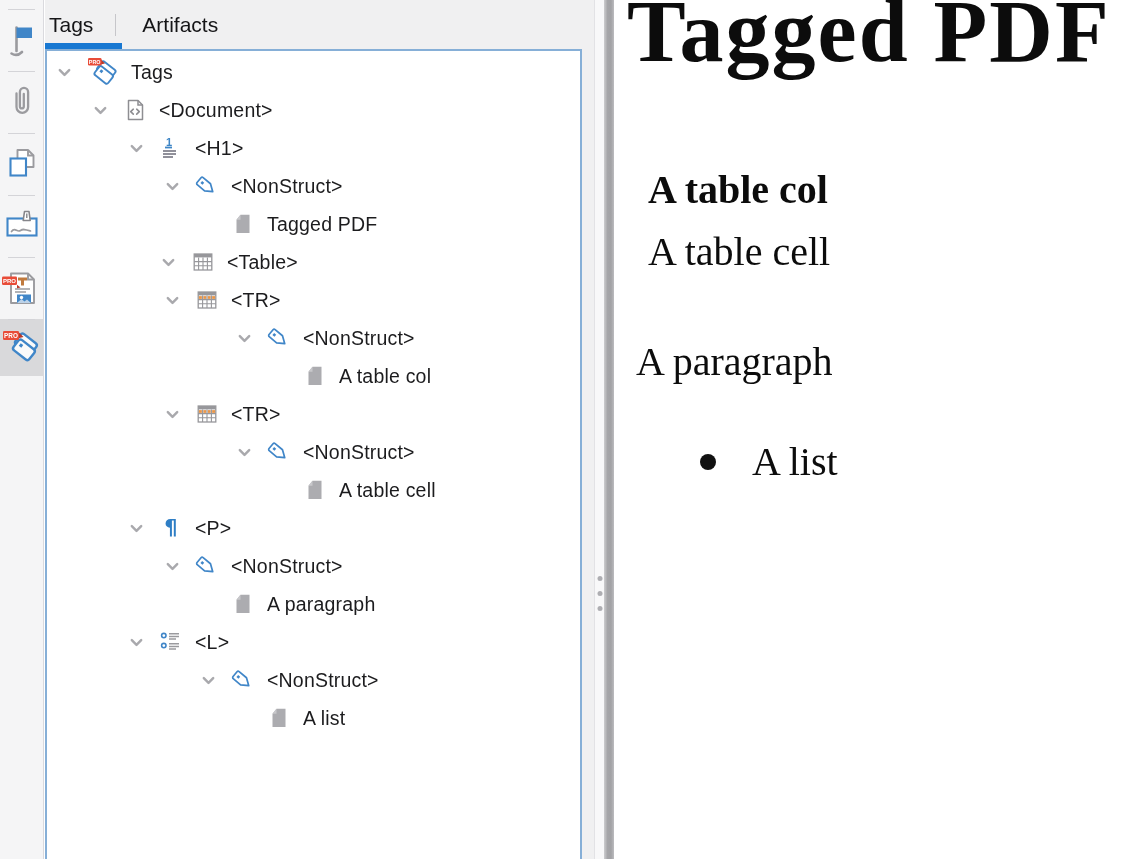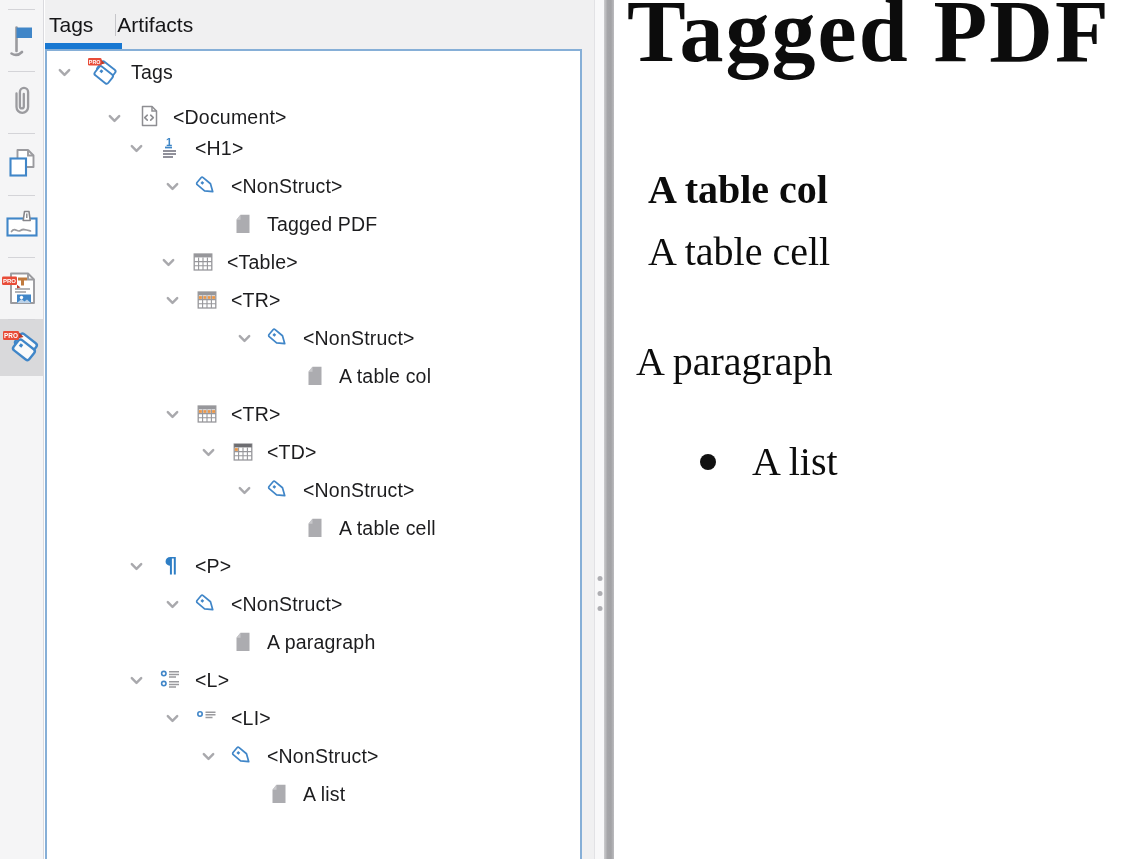--- a/index.html
+++ b/index.html
@@ -13,21 +13,21 @@
   .sb-item{position:relative;height:62px;display:flex;align-items:center;justify-content:center;}
   .sb-item::before{content:'';position:absolute;top:0;left:8px;right:8px;height:1px;background:#d4d4d8;}
   .sb-item.sel{background:#d9d9db;height:57px;}
   .sb-item svg{overflow:visible;}
 
   
   .panel{position:absolute;left:45px;top:0;width:549px;height:100%;background:#f0f0f1;}
   .tabbar{position:relative;height:49px;display:flex;align-items:center;padding-left:4px;}
   .tab{font-size:21px;color:#151517;cursor:default;white-space:nowrap;}
   .tab-sep{width:1px;height:22px;background:#c6c6ca;margin:0 0 0 22px;}
-  .tab.artifacts{margin-left:1px;text-align:right;}
+  .tab.artifacts{margin-left:26px;text-align:right;}
   .underline{position:absolute;left:0;bottom:0;width:77px;height:6px;background:var(--accent,#1878d2);}
 
   .treebox{position:absolute;left:0;top:49px;width:537px;height:calc(100% - 45px);
            background:#fff;border:2px solid #86afd7;box-sizing:border-box;
            overflow:hidden;padding-top:2px;}
   .row{display:flex;align-items:center;height:38px;}
   .chev{width:22px;height:22px;flex:none;display:flex;align-items:center;justify-content:center;}
   .ticon{height:26px;min-width:24px;flex:none;margin-left:12px;display:flex;align-items:center;justify-content:center;overflow:visible;}
   .tlabel{margin-left:12px;font-size:19.5px;color:#1c1c1e;white-space:nowrap;letter-spacing:.2px;}
 
@@ -145,21 +145,21 @@
             </g>
             <path d="M13.5 1 l4.5 4.5 -4.5 1 z" fill="#b8392a"></path>
             <g transform="translate(1,0)">
               <rect x="0" y="0" width="13.5" height="7.6" rx="1.3" fill="#e84c38"></rect>
               <text x="6.7" y="5.8" text-anchor="middle" font-size="5.4" font-weight="bold" fill="#fff" font-family="Liberation Sans,sans-serif">PRO</text>
             </g>
           </svg>
         </span>
     <span class="tlabel">Tags</span>
   </div>
-      <div class="row" style="padding-left: 56px; align-items: flex-end;">
+      <div class="row" style="padding-left: 42px;">
     <span class="chev">
           <svg width="15" height="15" viewBox="0 0 16 16">
             <path d="M3 5.5 L8 10.5 L13 5.5" fill="none" stroke="#a9a9ad" stroke-width="2.6" stroke-linecap="round" stroke-linejoin="round"></path>
           </svg>
         </span>
     <span class="ticon">
           <svg width="24" height="24" viewBox="0 0 24 24">
             <path d="M5.5 2.5 h9.5 l4.5 4.5 v14.5 h-14 z" fill="#fff" stroke="#8e8e92" stroke-width="1.5" stroke-linejoin="round"></path>
             <path d="M15 2.5 v4.5 h4.5" fill="none" stroke="#8e8e92" stroke-width="1.5"></path>
             <path d="M10.3 11.2 l-2.6 2.5 2.6 2.5 M13.7 11.2 l2.6 2.5 -2.6 2.5" fill="none" stroke="#8e8e92" stroke-width="1.6" stroke-linecap="round" stroke-linejoin="round"></path>
@@ -280,36 +280,20 @@
             <rect x="3.2" y="4" width="17.6" height="3.4" fill="#97979b"></rect>
             <rect x="3.9" y="8.1" width="3" height="2.8" fill="#e8964a"></rect>
             <rect x="8.3" y="8.1" width="3" height="2.8" fill="#e8964a"></rect>
             <rect x="12.7" y="8.1" width="3" height="2.8" fill="#e8964a"></rect>
             <rect x="17.1" y="8.1" width="3" height="2.8" fill="#e8964a"></rect>
             <path d="M3.2 11.6 h17.6 M3.2 15.8 h17.6 M7.6 7.4 V20 M12 7.4 V20 M16.4 7.4 V20" stroke="#97979b" stroke-width="1.1" fill="none"></path>
           </svg>
         </span>
     <span class="tlabel">&lt;TR&gt;</span>
   </div>
-      <div class="row" style="padding-left: 150px;">
-    <span class="chev">
-          <svg width="15" height="15" viewBox="0 0 16 16">
-            <path d="M3 5.5 L8 10.5 L13 5.5" fill="none" stroke="#a9a9ad" stroke-width="2.6" stroke-linecap="round" stroke-linejoin="round"></path>
-          </svg>
-        </span>
-    <span class="ticon">
-          <svg width="24" height="24" viewBox="0 0 24 24">
-            <rect x="3.2" y="4" width="17.6" height="16" fill="#fff" stroke="#97979b" stroke-width="1.3"></rect>
-            <rect x="3.2" y="4" width="17.6" height="3.4" fill="#6e6e72"></rect>
-            <rect x="3.9" y="8.1" width="3" height="2.8" fill="#e8964a"></rect>
-            <path d="M3.2 11.6 h17.6 M3.2 15.8 h17.6 M7.6 7.4 V20 M12 7.4 V20 M16.4 7.4 V20" stroke="#97979b" stroke-width="1.1" fill="none"></path>
-          </svg>
-        </span>
-    <span class="tlabel">&lt;TD&gt;</span>
-  </div>
       <div class="row" style="padding-left: 186px;">
     <span class="chev">
           <svg width="15" height="15" viewBox="0 0 16 16">
             <path d="M3 5.5 L8 10.5 L13 5.5" fill="none" stroke="#a9a9ad" stroke-width="2.6" stroke-linecap="round" stroke-linejoin="round"></path>
           </svg>
         </span>
     <span class="ticon">
           <svg width="24" height="24" viewBox="0 0 24 24">
             <g transform="rotate(40 11 12)">
               <path d="M3.4 7.4 H13 L19.8 12 L13 16.6 H3.4 A1.5 1.5 0 0 1 1.9 15.1 V8.9 A1.5 1.5 0 0 1 3.4 7.4 Z" fill="#fff" stroke="#4086c8" stroke-width="1.7" stroke-linejoin="round"></path>
@@ -377,34 +361,20 @@
     <span class="ticon">
           <svg width="24" height="24" viewBox="0 0 24 24">
             <g stroke="#4086c8" stroke-width="1.6" fill="none">
               <circle cx="4.8" cy="5.6" r="2.2"></circle>
               <circle cx="4.8" cy="15.6" r="2.2"></circle>
             </g>
             <path d="M10 3.8 h10 M10 6.4 h10 M10 9 h7 M10 13.8 h10 M10 16.4 h10 M10 19 h7" stroke="#9a9a9e" stroke-width="1.5"></path>
           </svg>
         </span>
     <span class="tlabel">&lt;L&gt;</span>
-  </div>
-      <div class="row" style="padding-left: 114px;">
-    <span class="chev">
-          <svg width="15" height="15" viewBox="0 0 16 16">
-            <path d="M3 5.5 L8 10.5 L13 5.5" fill="none" stroke="#a9a9ad" stroke-width="2.6" stroke-linecap="round" stroke-linejoin="round"></path>
-          </svg>
-        </span>
-    <span class="ticon">
-          <svg width="24" height="24" viewBox="0 0 24 24">
-            <circle cx="5" cy="8" r="2.2" stroke="#4086c8" stroke-width="1.6" fill="none"></circle>
-            <path d="M10.5 6.2 h10 M10.5 8.8 h10 M10.5 11.4 h7" stroke="#9a9a9e" stroke-width="1.5"></path>
-          </svg>
-        </span>
-    <span class="tlabel">&lt;LI&gt;</span>
   </div>
       <div class="row" style="padding-left: 150px;">
     <span class="chev">
           <svg width="15" height="15" viewBox="0 0 16 16">
             <path d="M3 5.5 L8 10.5 L13 5.5" fill="none" stroke="#a9a9ad" stroke-width="2.6" stroke-linecap="round" stroke-linejoin="round"></path>
           </svg>
         </span>
     <span class="ticon">
           <svg width="24" height="24" viewBox="0 0 24 24">
             <g transform="rotate(40 11 12)">

